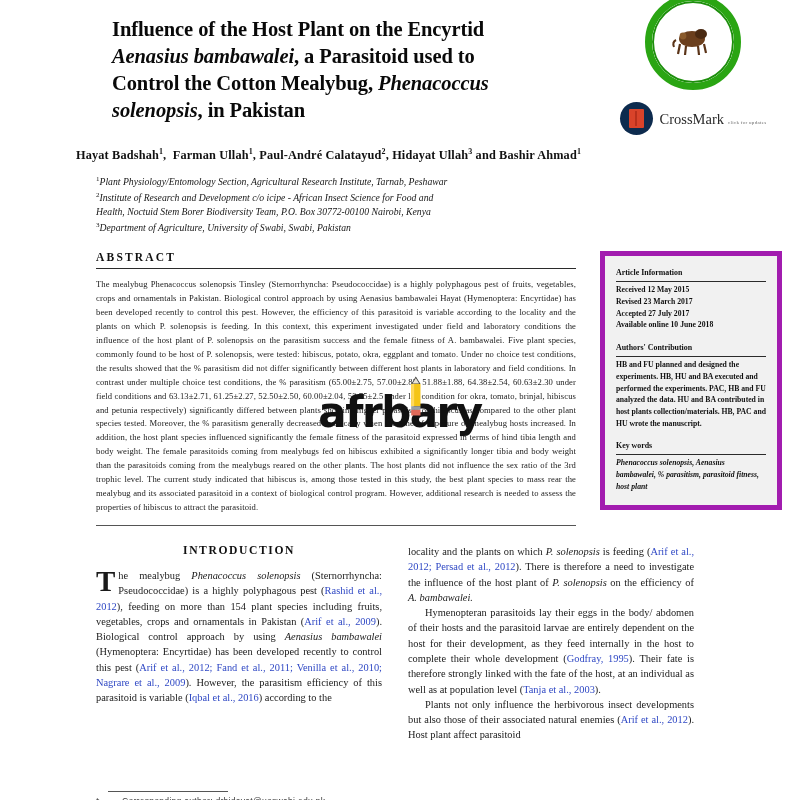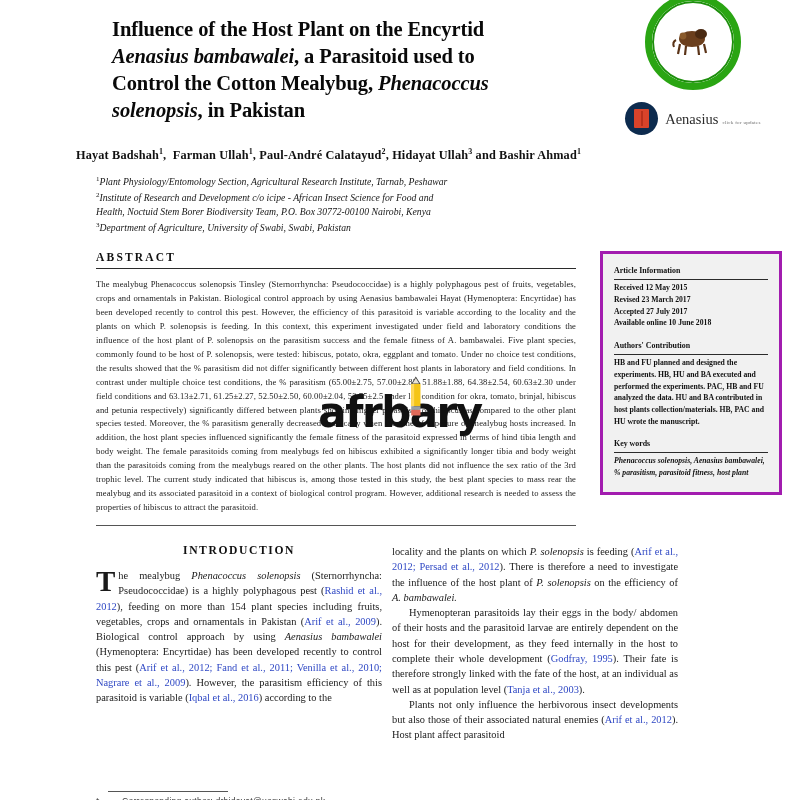--- a/index.html
+++ b/index.html
@@ -187,21 +187,21 @@
     letter-spacing: 0.1px;
   }
 
   
   .infobox {
     position: absolute;
     right: 18px;
     top: 0;
     width: 182px;
     background: #f1f1f1;
-    border: 3px solid #a21caf;
+    border: 5px solid #a21caf;
     padding: 11px 11px 13px 11px;
     box-sizing: border-box;
     font-size: 7.7px;
     line-height: 1.52;
     font-weight: bold;
     color: #101010;
   }
   .ib-head {
     font-size: 7.9px;
     font-weight: bold;
@@ -213,21 +213,21 @@
   .ib-group:last-child { margin-bottom: 0; }
   .ib-line { display: block; }
   .ib-kw { font-style: italic; font-weight: bold; }
 
   
   .columns {
     position: relative;
     margin-top: 18px;
     padding: 0 22px 0 96px;
     display: flex;
-    gap: 10px;
+    gap: 26px;
     box-sizing: border-box;
   }
   .col { width: 286px; }
   .intro-head {
     text-align: center;
     font-size: 11.6px;
     font-weight: bold;
     letter-spacing: 1.6px;
     margin: 0 0 11px 0;
   }
@@ -318,21 +318,21 @@
             <circle cx="13" cy="14" r="3.4" fill="#8a5a2b"></circle>
             <path d="M6 18 Q2 20 4 25" stroke="#5a3317" stroke-width="2" fill="none"></path>
           </svg>
         </div>
       </div>
       <div class="crossmark">
         <span class="cm-badge">
           <span class="cm-book"></span>
         </span>
         <span class="cm-text">
-          <span class="cm-name">Aenasius</span>
+          <span class="cm-name">CrossMark</span>
           <span class="cm-sub">click for updates</span>
         </span>
       </div>
     </div>
 
     <h1 class="title">
       <span>Influence of the Host Plant on the Encyrtid</span><br>
       <em>Aenasius bambawalei</em><span>, a Parasitoid used to</span><br>
       <span>Control the Cotton Mealybug, </span><em>Phenacoccus</em><br>
       <em>solenopsis</em><span>, in Pakistan</span>

